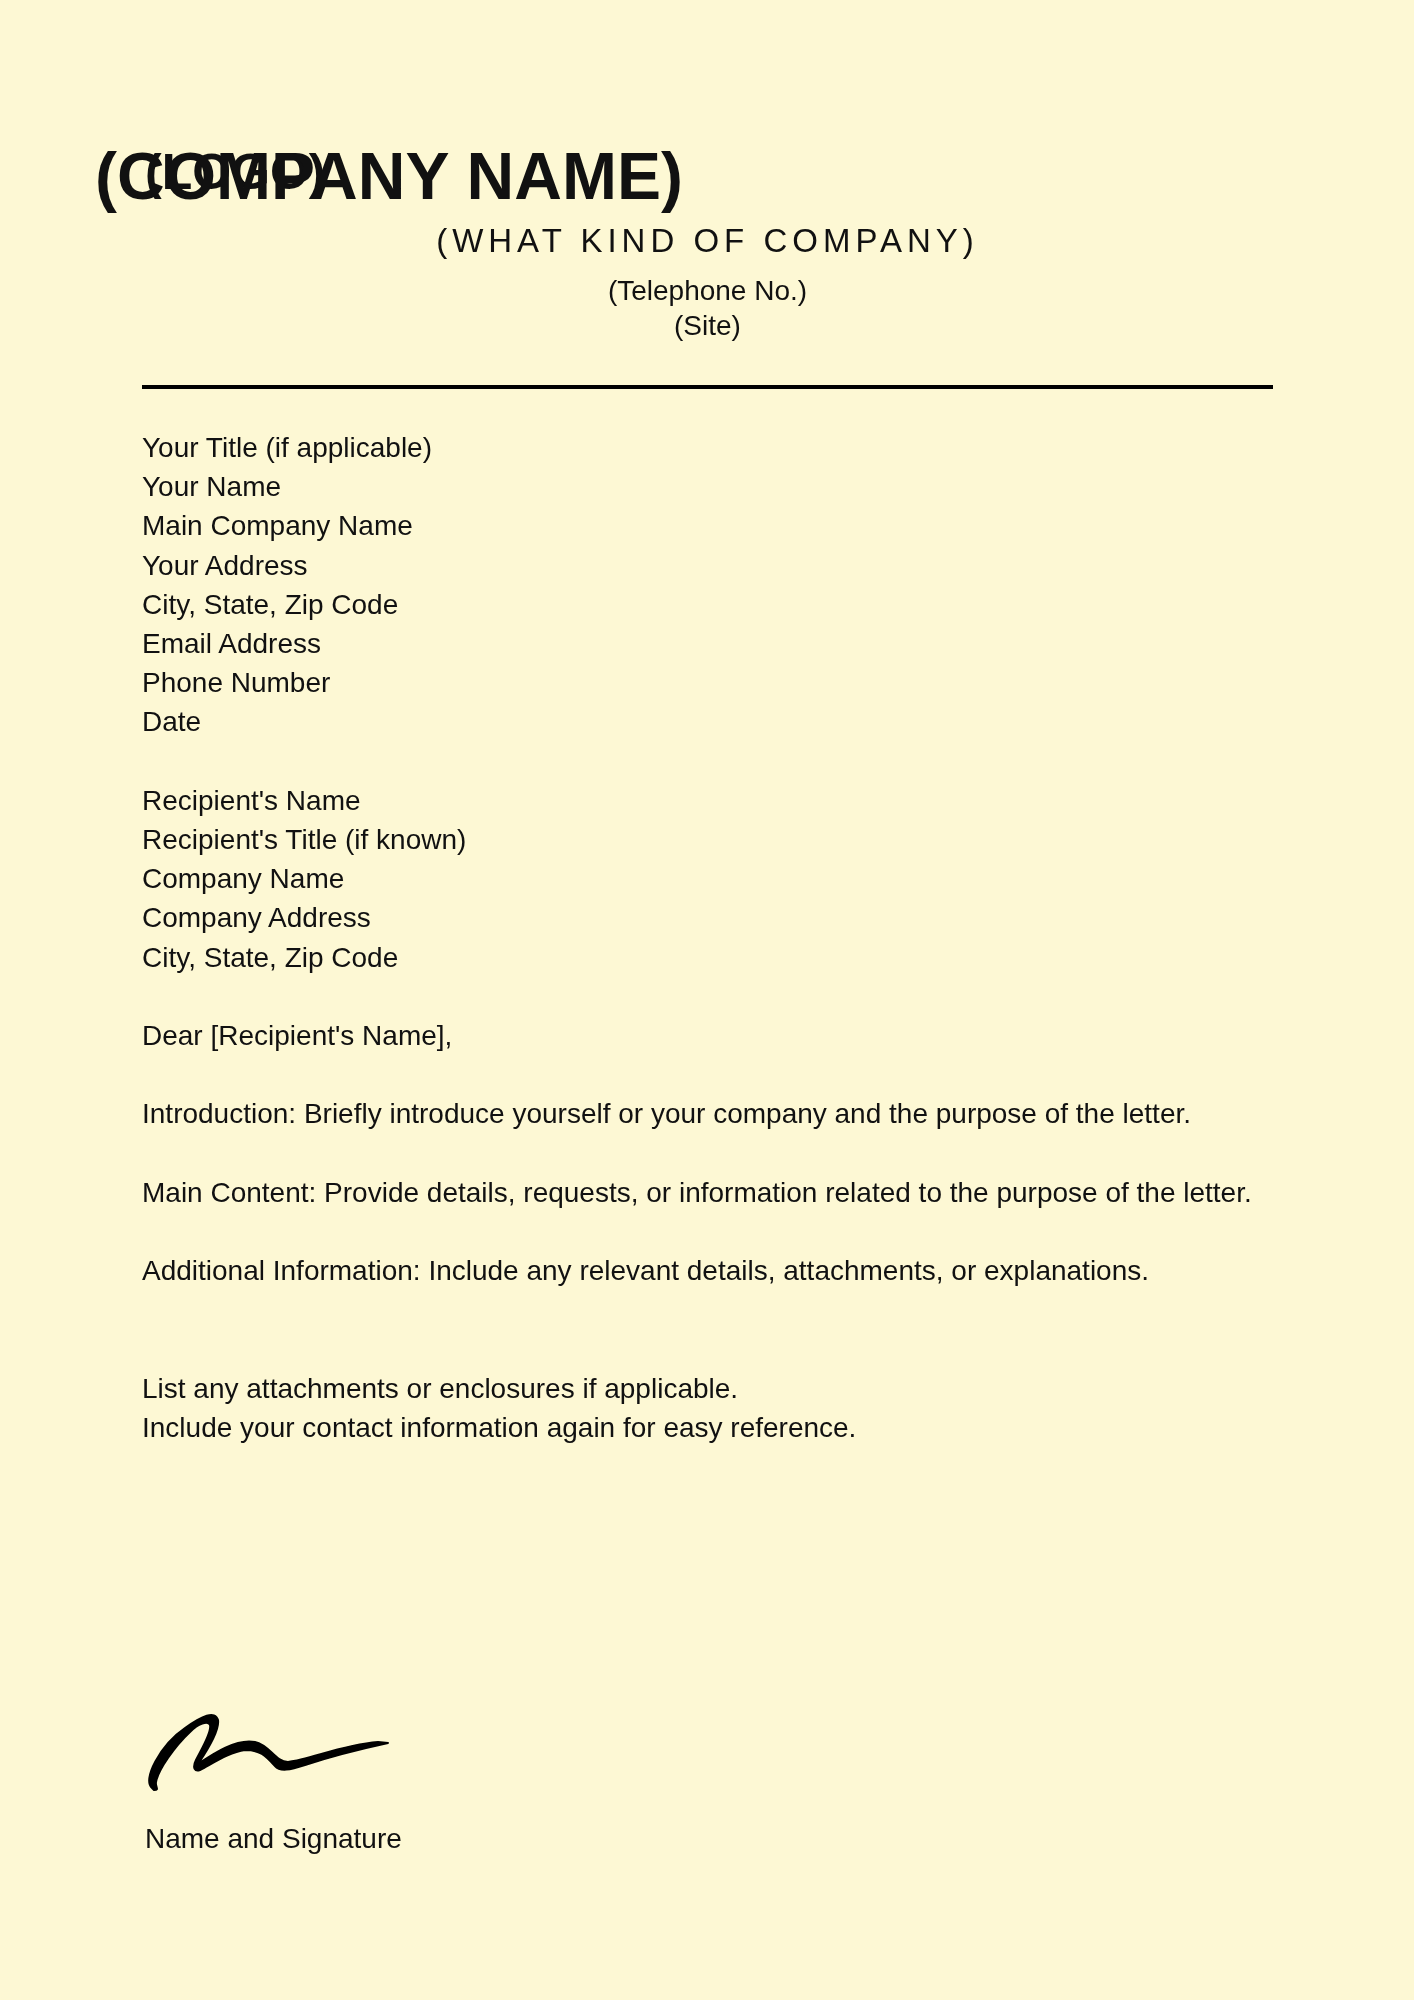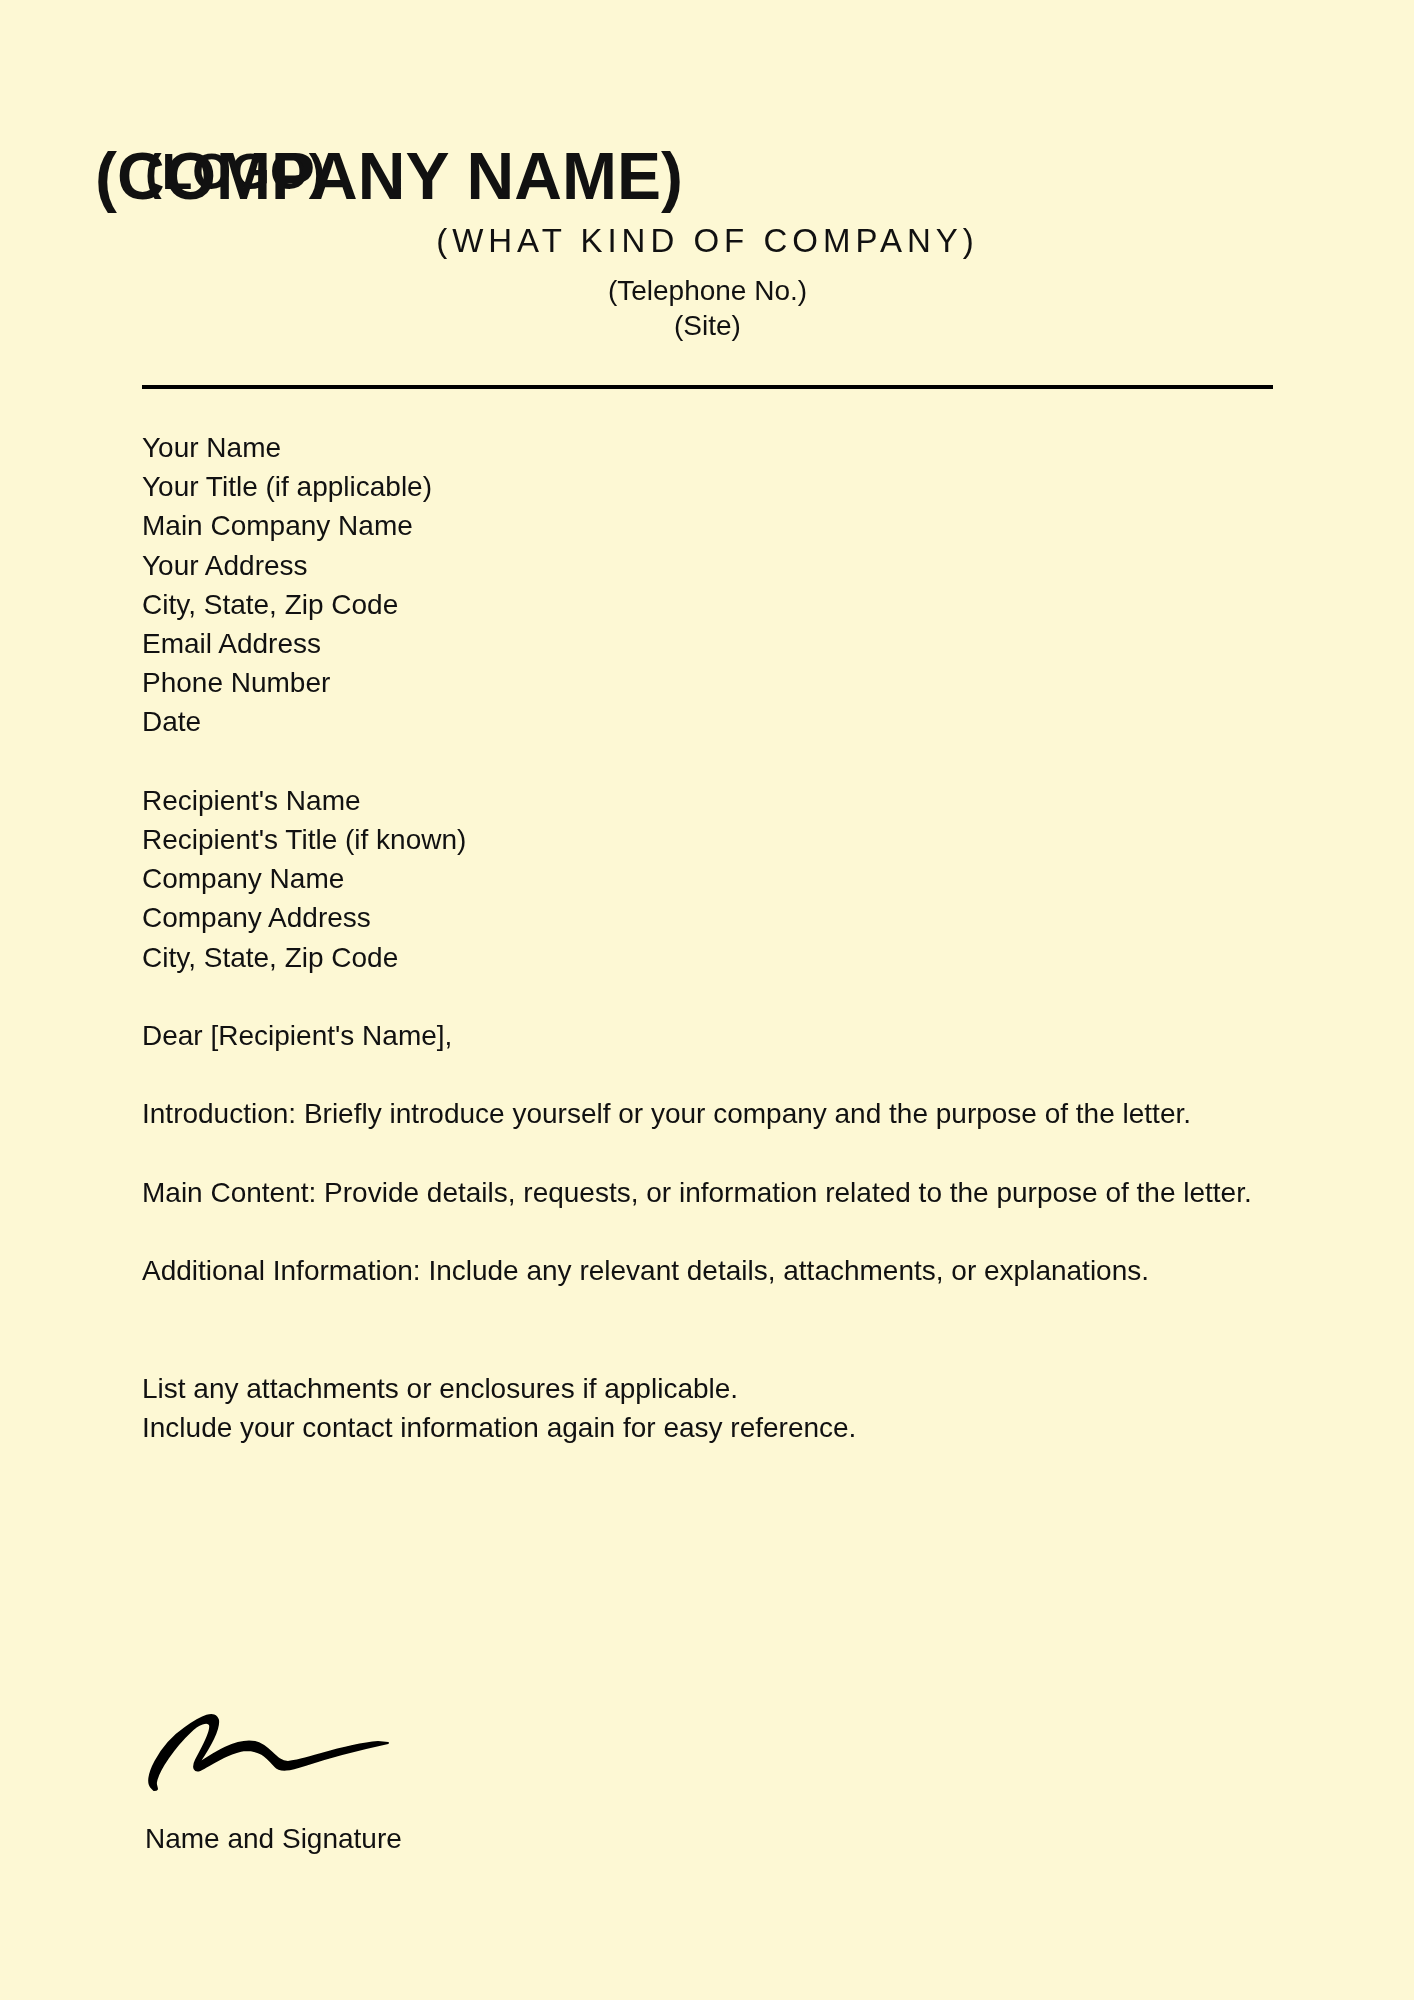--- a/index.html
+++ b/index.html
@@ -58,22 +58,22 @@
 </div>
 
 <div class="abs center-col" id="company-type">(WHAT KIND OF COMPANY)</div>
 <div class="abs center-col" id="telephone">(Telephone No.)</div>
 <div class="abs center-col" id="site">(Site)</div>
 
 <div class="abs" id="rule"></div>
 
 <div class="abs" id="body-text">
   <div>
+    <span class="line">Your Title (if applicable)</span>
     <span class="line">Your Name</span>
-    <span class="line">Your Title (if applicable)</span>
     <span class="line">Main Company Name</span>
     <span class="line">Your Address</span>
     <span class="line">City, State, Zip Code</span>
     <span class="line">Email Address</span>
     <span class="line">Phone Number</span>
     <span class="line">Date</span>
   </div>
   <span class="gap"></span>
   <div>
     <span class="line">Recipient's Name</span>

